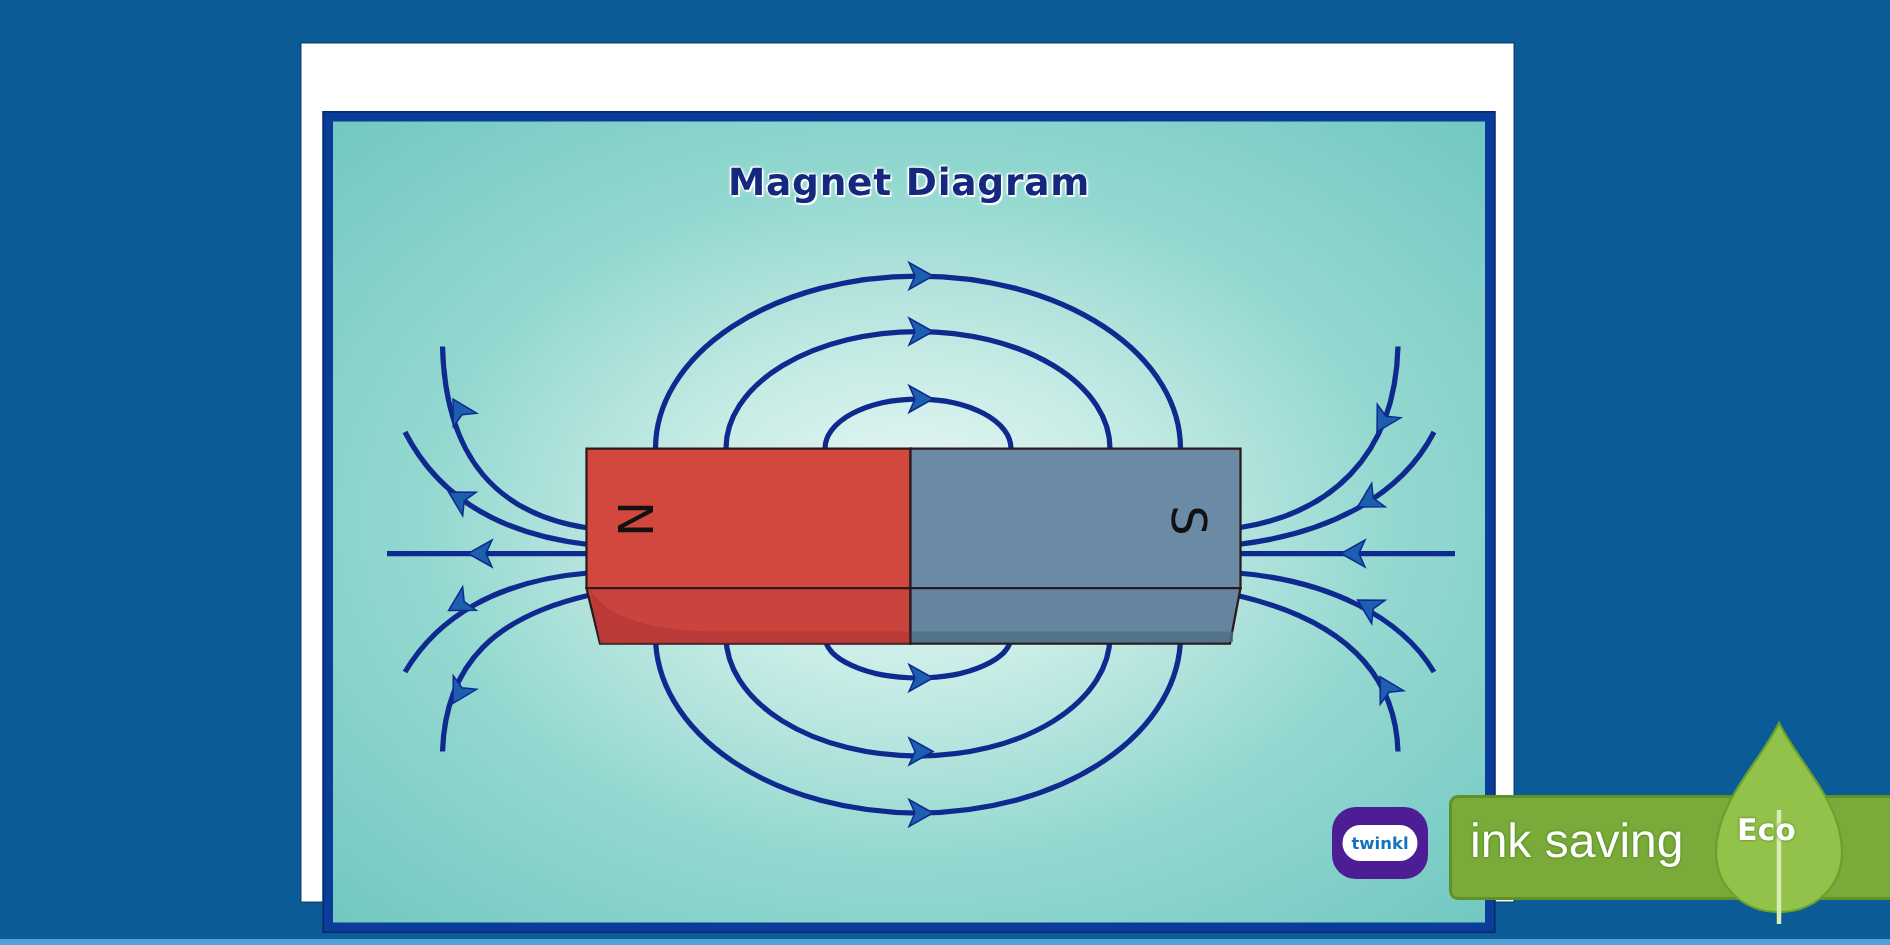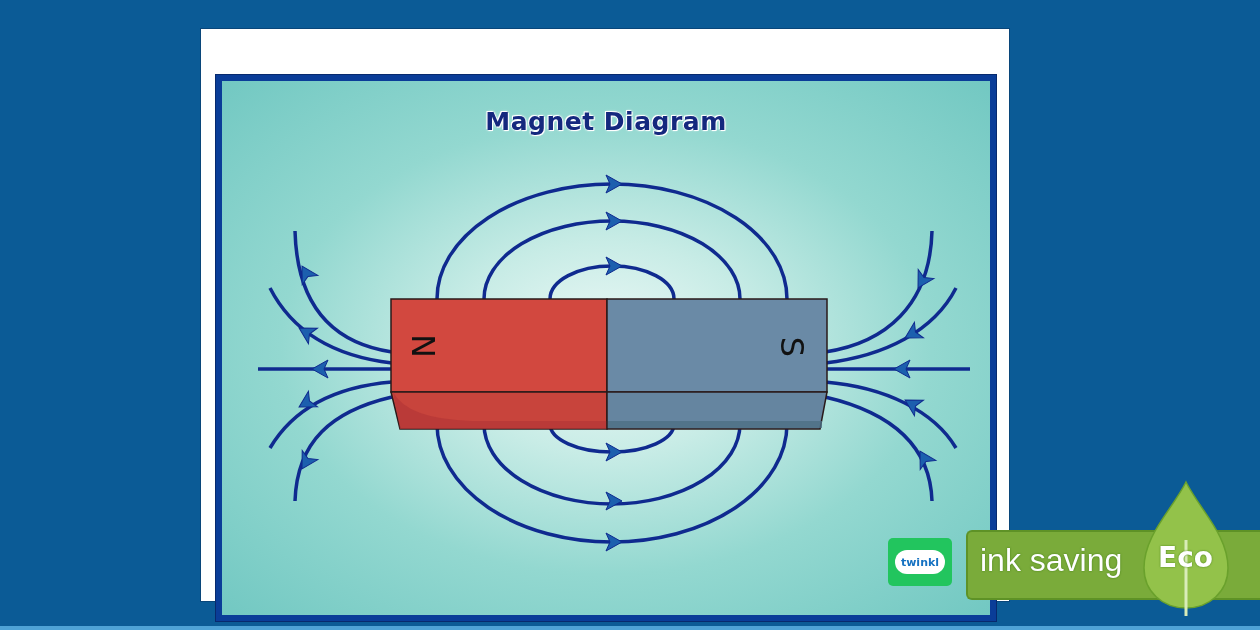--- a/index.html
+++ b/index.html
@@ -24,42 +24,42 @@
   }
   .title {
     position:absolute; left:0; right:0; top:26px; text-align:center;
     font-family:"DejaVu Sans", sans-serif; font-weight:bold; font-size:25px;
     color:#14287e; letter-spacing:0.5px;
     text-shadow: 0 0 3px #ffffff, 0 0 2px #ffffff, 1px 1px 0 #ffffff, -1px -1px 0 #ffffff;
   }
   svg.diagram { position:absolute; left:0; top:0; }
   .twinkl {
     position:absolute; left:888px; top:538px; width:64px; height:48px;
-    background:#22c55e; border-radius:5px;
+    background:#4c1d95; border-radius:16px;
   }
   .twinkl-cloud {
     position:absolute; left:7px; top:12px; width:50px; height:24px;
     background:#ffffff; border-radius:14px;
     display:flex; align-items:center; justify-content:center;
     font-family:"DejaVu Sans", sans-serif; font-weight:bold; font-size:11px; color:#1672c2;
   }
   .eco-banner {
     position:absolute; left:966px; top:530px; width:300px; height:66px;
     background:#7aab3a; border:2px solid #5e9226; border-right:none;
     border-radius:6px 0 0 6px;
   }
   .eco-text {
     position:absolute; left:12px; top:10px;
     font-family:Liberation Sans, sans-serif; font-size:32px; color:#ffffff;
     text-shadow: 0 0 2px #3f7a12;
   }
   .leaf { position:absolute; left:1140px; top:480px; }
   .eco-label {
     position:absolute; left:1158px; top:541px;
-    font-family:"DejaVu Sans", sans-serif; font-weight:bold; font-size:28px; color:#ffffff;
+    font-family:"DejaVu Sans", sans-serif; font-weight:bold; font-size:20px; color:#ffffff;
     text-shadow: 0 0 2px #3f7a12;
   }
 </style>
 </head>
 <body>
 
 <div class="bottom-strip"></div>
 
 <div class="poster">
   <div class="poster-frame">

